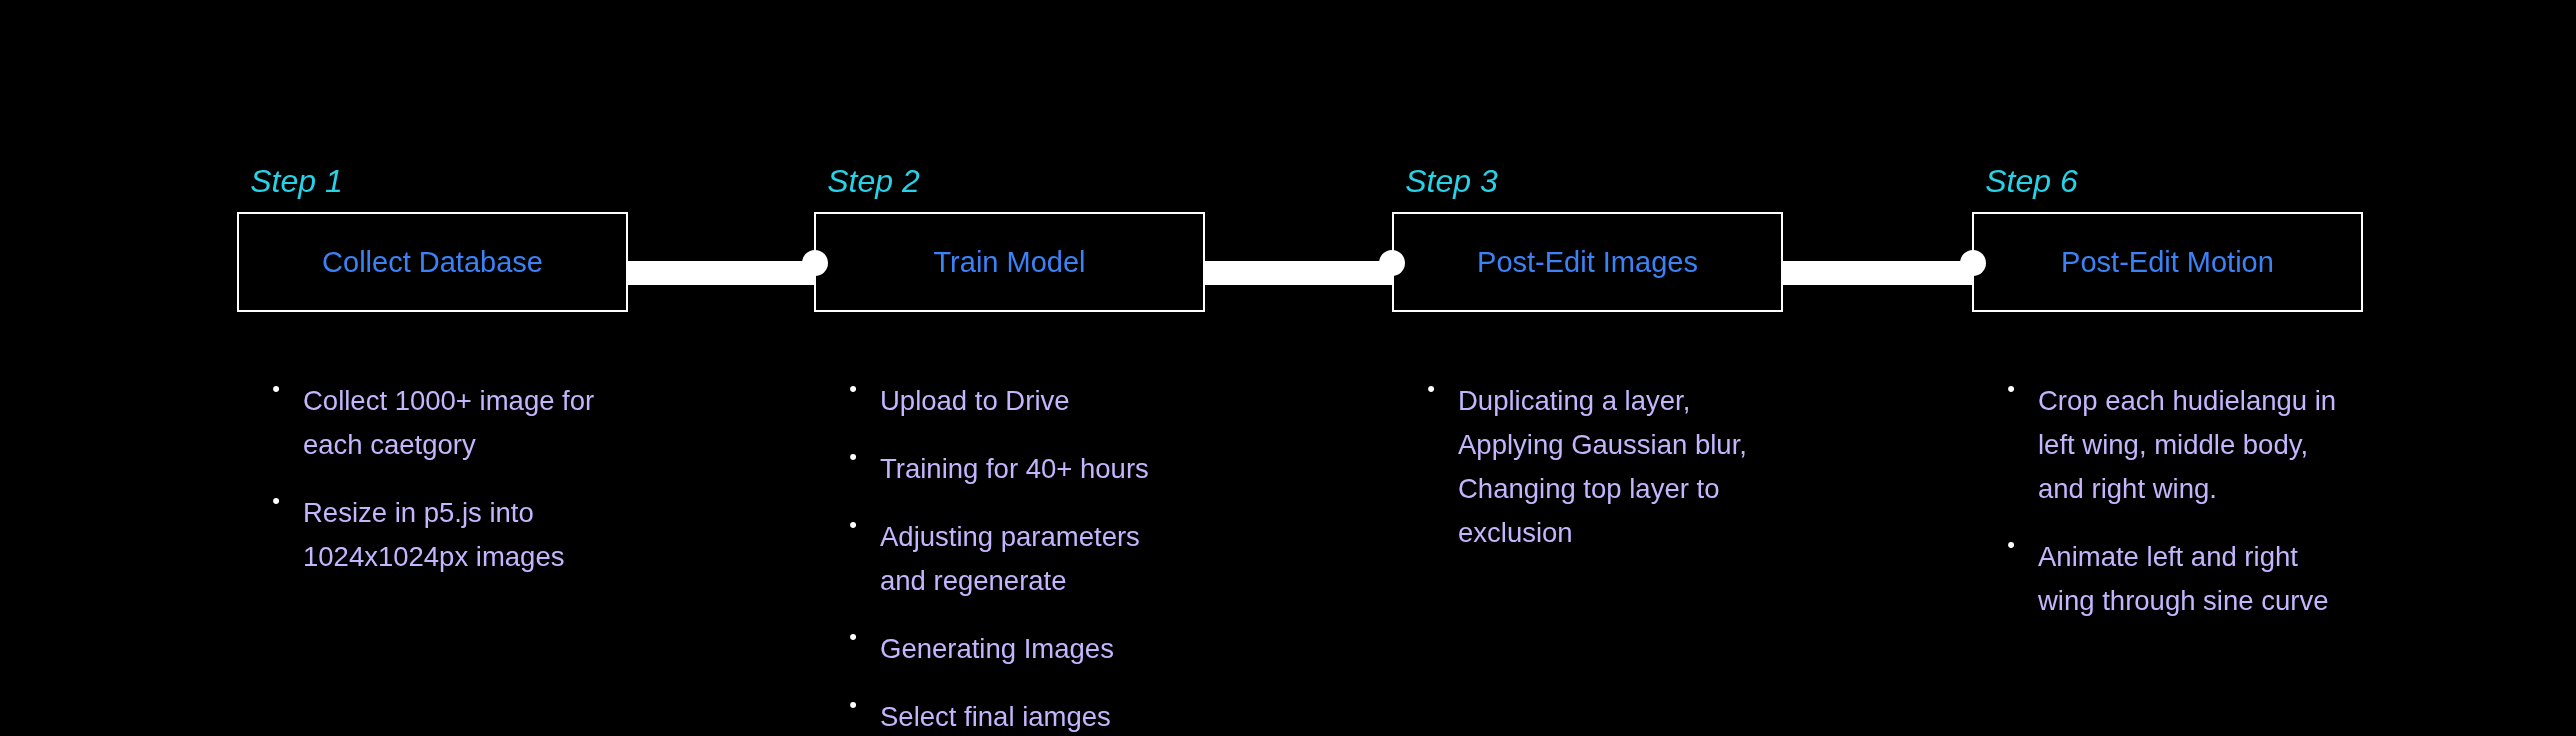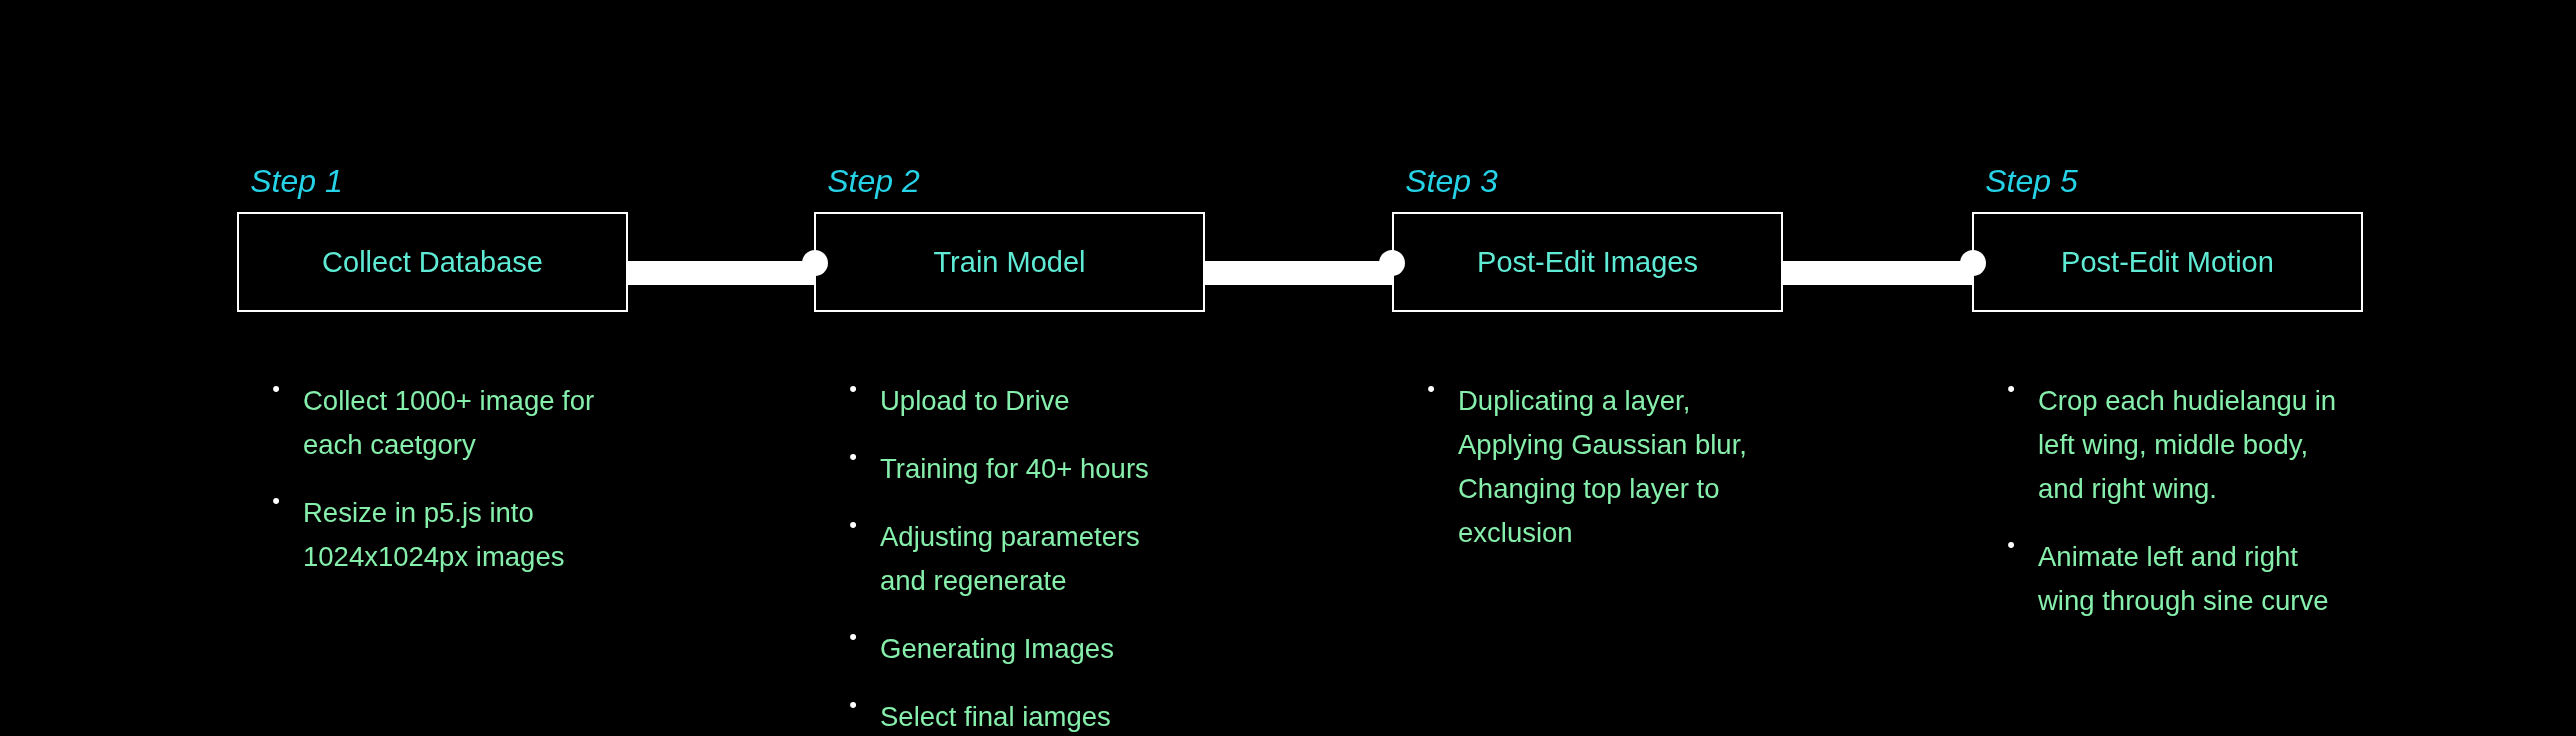--- a/index.html
+++ b/index.html
@@ -34,35 +34,35 @@
     top: 60px;
     left: 0;
     width: 391px;
     height: 100px;
     border: 2.3px solid #ffffff;
     display: flex;
     align-items: center;
     justify-content: center;
     background: transparent;
   }
-  .box-title { font-size: 29px; color: #5eead4; white-space: nowrap; }
+  .box-title { font-size: 29px; color: #3b82f6; white-space: nowrap; }
 
   .bullets {
     position: absolute;
     top: 203px;
     left: 21px;
     width: 375px;
     list-style: none;
   }
   .bullet {
     position: relative;
     padding-left: 33px;
     font-size: 27.5px;
     line-height: 44px;
-    color: #86efac;
+    color: #c4b5fd;
   }
   .bullet::before {
     content: "\2022";
     position: absolute;
     left: 2.3px;
     top: 0;
     font-size: 22px;
     line-height: 44px;
     color: #ffffff;
   }
@@ -130,21 +130,21 @@
     <div class="step-label">Step 3</div>
     <div class="step-box">
       <span class="box-title">Post-Edit Images</span>
     </div>
     <ul class="bullets">
       <li class="bullet">Duplicating a layer, Applying Gaussian blur, Changing top layer to exclusion</li>
     </ul>
   </section>
 
   <section class="col col-4">
-    <div class="step-label">Step 5</div>
+    <div class="step-label">Step 6</div>
     <div class="step-box">
       <span class="box-title">Post-Edit Motion</span>
     </div>
     <ul class="bullets">
       <li class="bullet">Crop each hudielangu in left wing, middle body, and right wing.</li>
       <li class="bullet">Animate left and right wing through sine curve</li>
     </ul>
   </section>
 
 </div>

